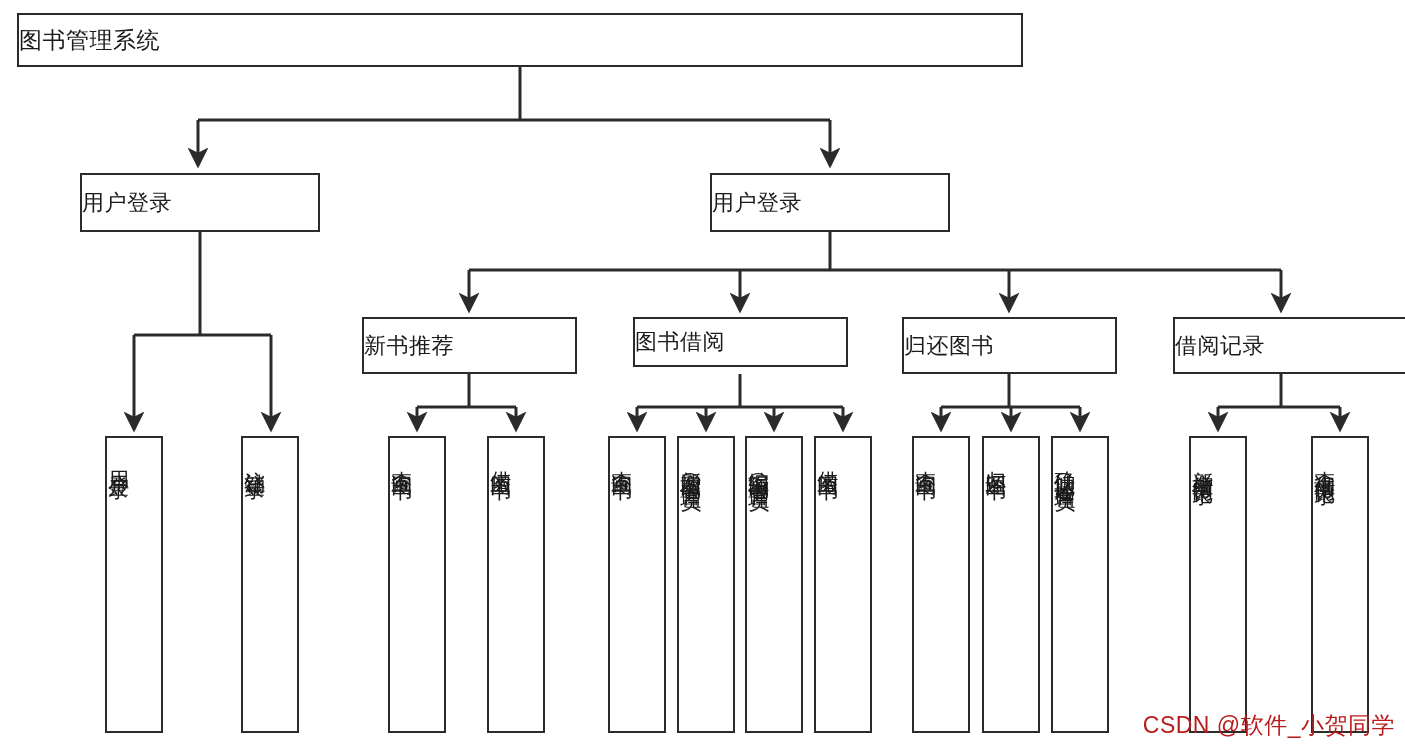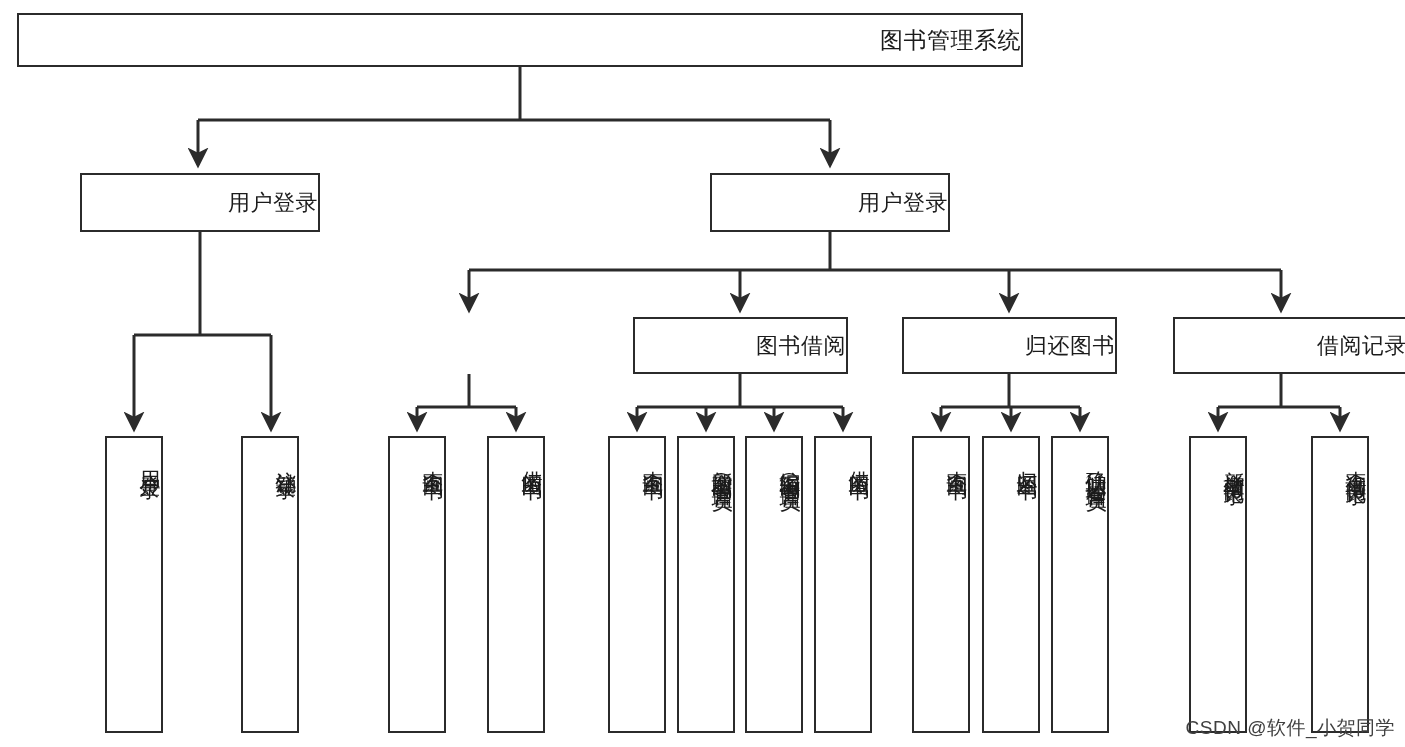--- a/index.html
+++ b/index.html
@@ -25,21 +25,21 @@
     height: 747px;
     pointer-events: none;
   }
   .node {
     position: absolute;
     box-sizing: border-box;
     border: 2px solid #2b2b2b;
     background: #ffffff;
     display: flex;
     align-items: center;
-    justify-content: flex-end;
+    justify-content: flex-start;
     color: #1b1b1b;
   }
   .node-label {
     text-align: center;
     line-height: 1.08;
     letter-spacing: 0.5px;
   }
   .node.horiz .node-label {
     writing-mode: horizontal-tb;
     font-size: 22px;
@@ -52,22 +52,22 @@
     writing-mode: vertical-rl;
     text-orientation: upright;
     font-size: 21px;
     letter-spacing: 3px;
   }
   .node.root .node-label { font-size: 23px; }
   #watermark {
     position: absolute;
     right: 10px;
     bottom: 6px;
-    font-size: 19px;
-    color: #404040;
+    font-size: 23px;
+    color: #b91c1c;
     white-space: nowrap;
     letter-spacing: 0.5px;
   }
 </style>
 </head>
 <body>
 
 <div id="canvas">
 
   <svg id="edges" viewBox="0 0 1405 747" width="1405" height="747" xmlns="http://www.w3.org/2000/svg">
@@ -124,21 +124,24 @@
     <span class="node-label">图书管理系统</span>
   </div>
 
   <div class="node horiz" style="left:80px; top:173px; width:240px; height:59px;">
     <span class="node-label">用户登录</span>
   </div>
   <div class="node horiz" style="left:710px; top:173px; width:240px; height:59px;">
     <span class="node-label">用户登录</span>
   </div>
 
-  <div class="node horiz" style="left:633px; top:317px; width:215px; height:57px;">
+  <div class="node horiz" style="left:362px; top:317px; width:215px; height:57px;">
+    <span class="node-label">新书推荐</span>
+  </div>
+  <div class="node horiz" style="left:633px; top:317px; width:215px; height:50px;">
     <span class="node-label">图书借阅</span>
   </div>
   <div class="node horiz" style="left:902px; top:317px; width:215px; height:57px;">
     <span class="node-label">归还图书</span>
   </div>
   <div class="node horiz" style="left:1173px; top:317px; width:236px; height:57px;">
     <span class="node-label">借阅记录</span>
   </div>
 
   <div class="node vert" style="left:105px; top:436px; width:58px; height:297px;">

